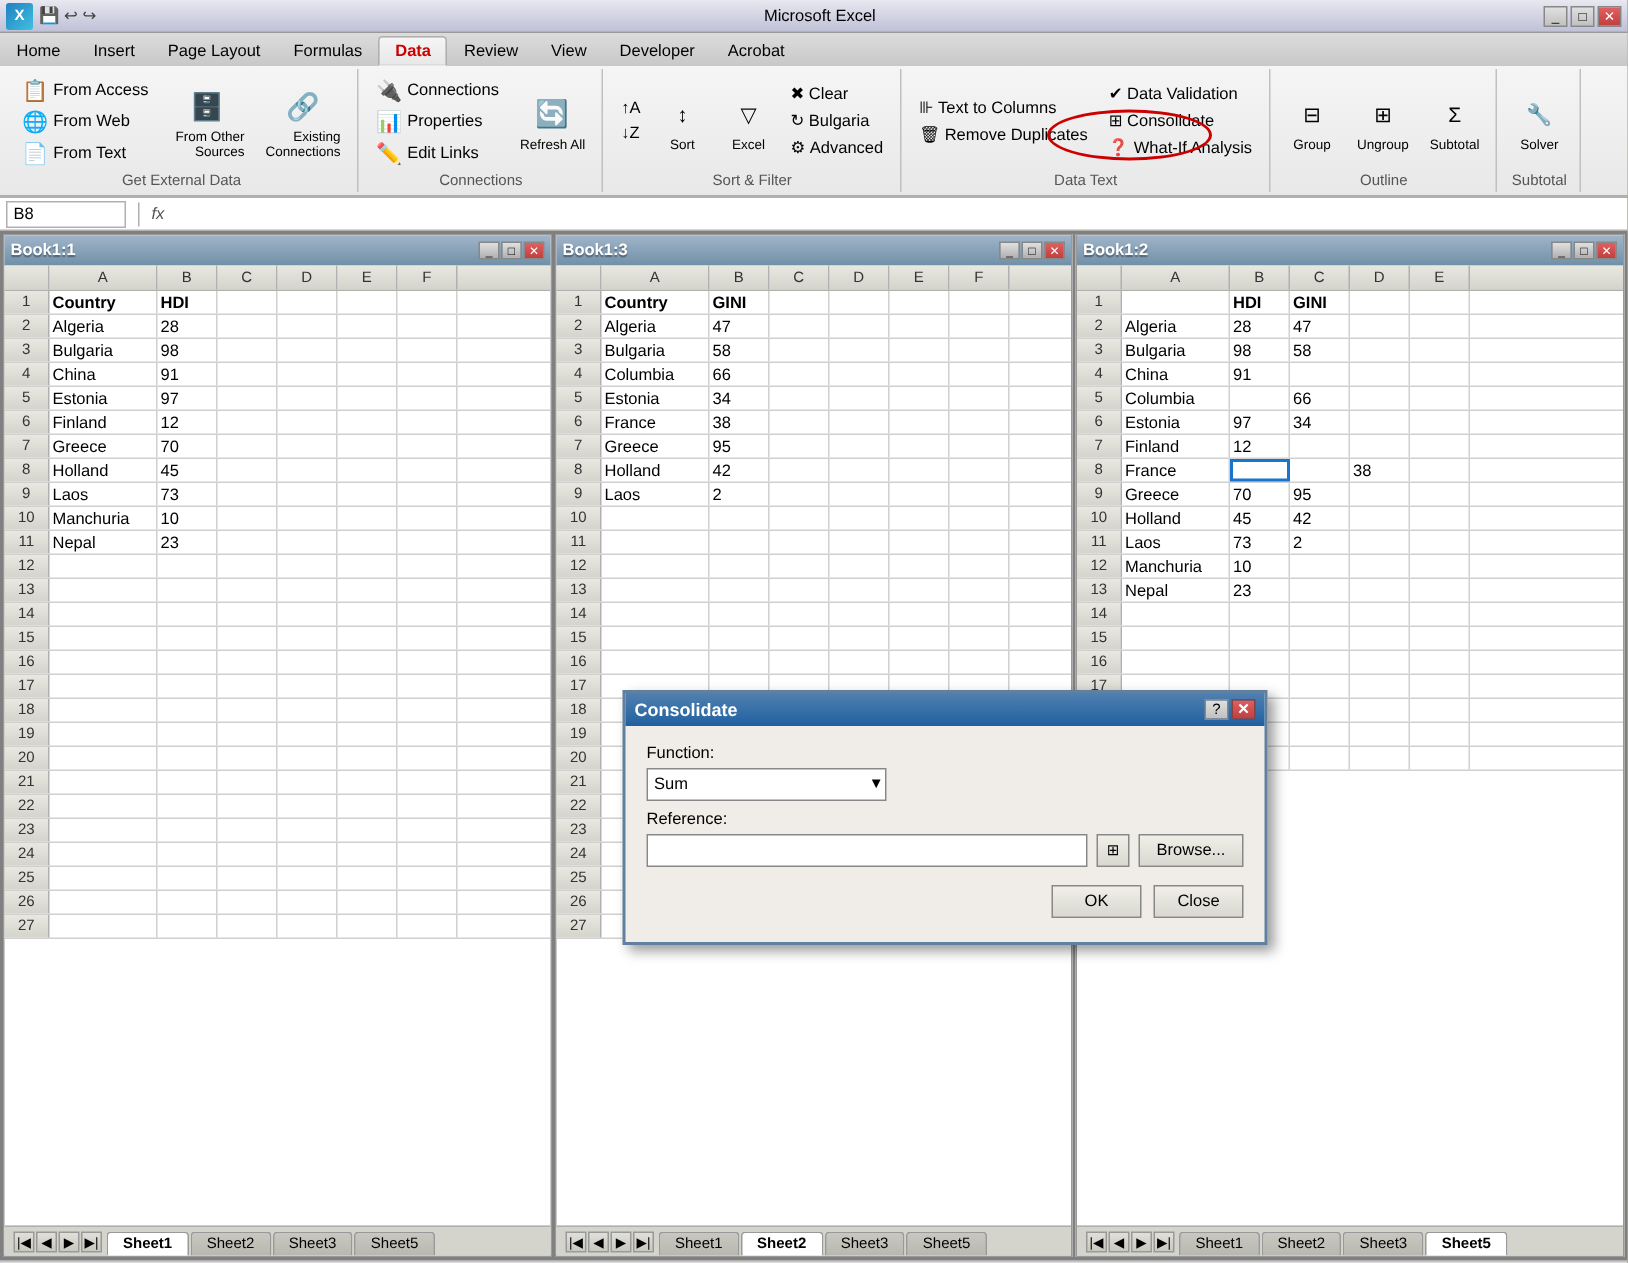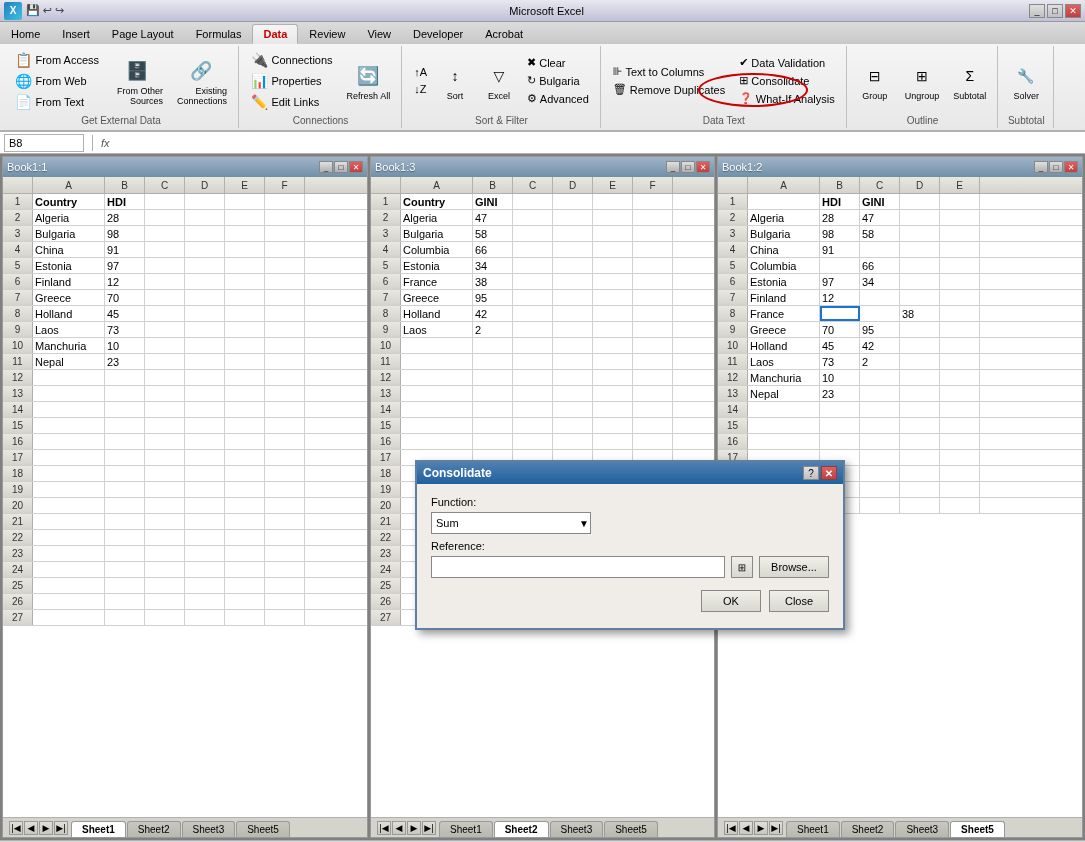--- a/index.html
+++ b/index.html
@@ -29,21 +29,21 @@
     
     .formula-bar { display: flex; align-items: center; background: white; border-bottom: 1px solid #b0b0b0; height: 22px; padding: 0 4px; gap: 4px; }
     .name-box { width: 80px; border: 1px solid #b0b0b0; height: 18px; padding: 0 4px; font-size: 11px; }
     .formula-divider { width: 1px; background: #b0b0b0; height: 16px; margin: 0 4px; }
     .fx-label { color: #555; font-style: italic; }
     .formula-input { flex: 1; border: none; outline: none; font-size: 11px; }
     
     
     .sheet-window { background: white; border: 1px solid #999; display: flex; flex-direction: column; flex: 1; }
     .sheet-title-bar { background: linear-gradient(to bottom, #a0b4c8, #7090a8); height: 20px; display: flex; align-items: center; justify-content: space-between; padding: 0 4px; }
-    .sheet-title-text { color: white; font-size: 11px; font-weight: normal; text-shadow: 0 1px 1px rgba(0,0,0,0.4); }
+    .sheet-title-text { color: white; font-size: 11px; font-weight: bold; text-shadow: 0 1px 1px rgba(0,0,0,0.4); }
     .sheet-controls { display: flex; gap: 1px; }
     .sheet-ctrl-btn { width: 14px; height: 12px; background: linear-gradient(to bottom, #e0e0e0, #b0b0b0); border: 1px solid #888; font-size: 8px; display: flex; align-items: center; justify-content: center; cursor: pointer; }
     
     
     .grid-container { flex: 1; overflow: hidden; display: flex; flex-direction: column; }
     .col-headers { display: flex; background: linear-gradient(to bottom, #e8e8e0, #d4d4cc); border-bottom: 1px solid #b0b0b0; }
     .corner-cell { width: 30px; min-width: 30px; height: 16px; border-right: 1px solid #b0b0b0; background: linear-gradient(to bottom, #e8e8e0, #d4d4cc); }
     .col-header { height: 16px; border-right: 1px solid #b0b0b0; display: flex; align-items: center; justify-content: center; font-size: 10px; color: #333; background: linear-gradient(to bottom, #e8e8e0, #d4d4cc); }
     .grid-rows { display: flex; flex-direction: column; overflow: hidden; flex: 1; }
     .grid-row { display: flex; min-height: 16px; height: 16px; border-bottom: 1px solid #d0d0d0; }

